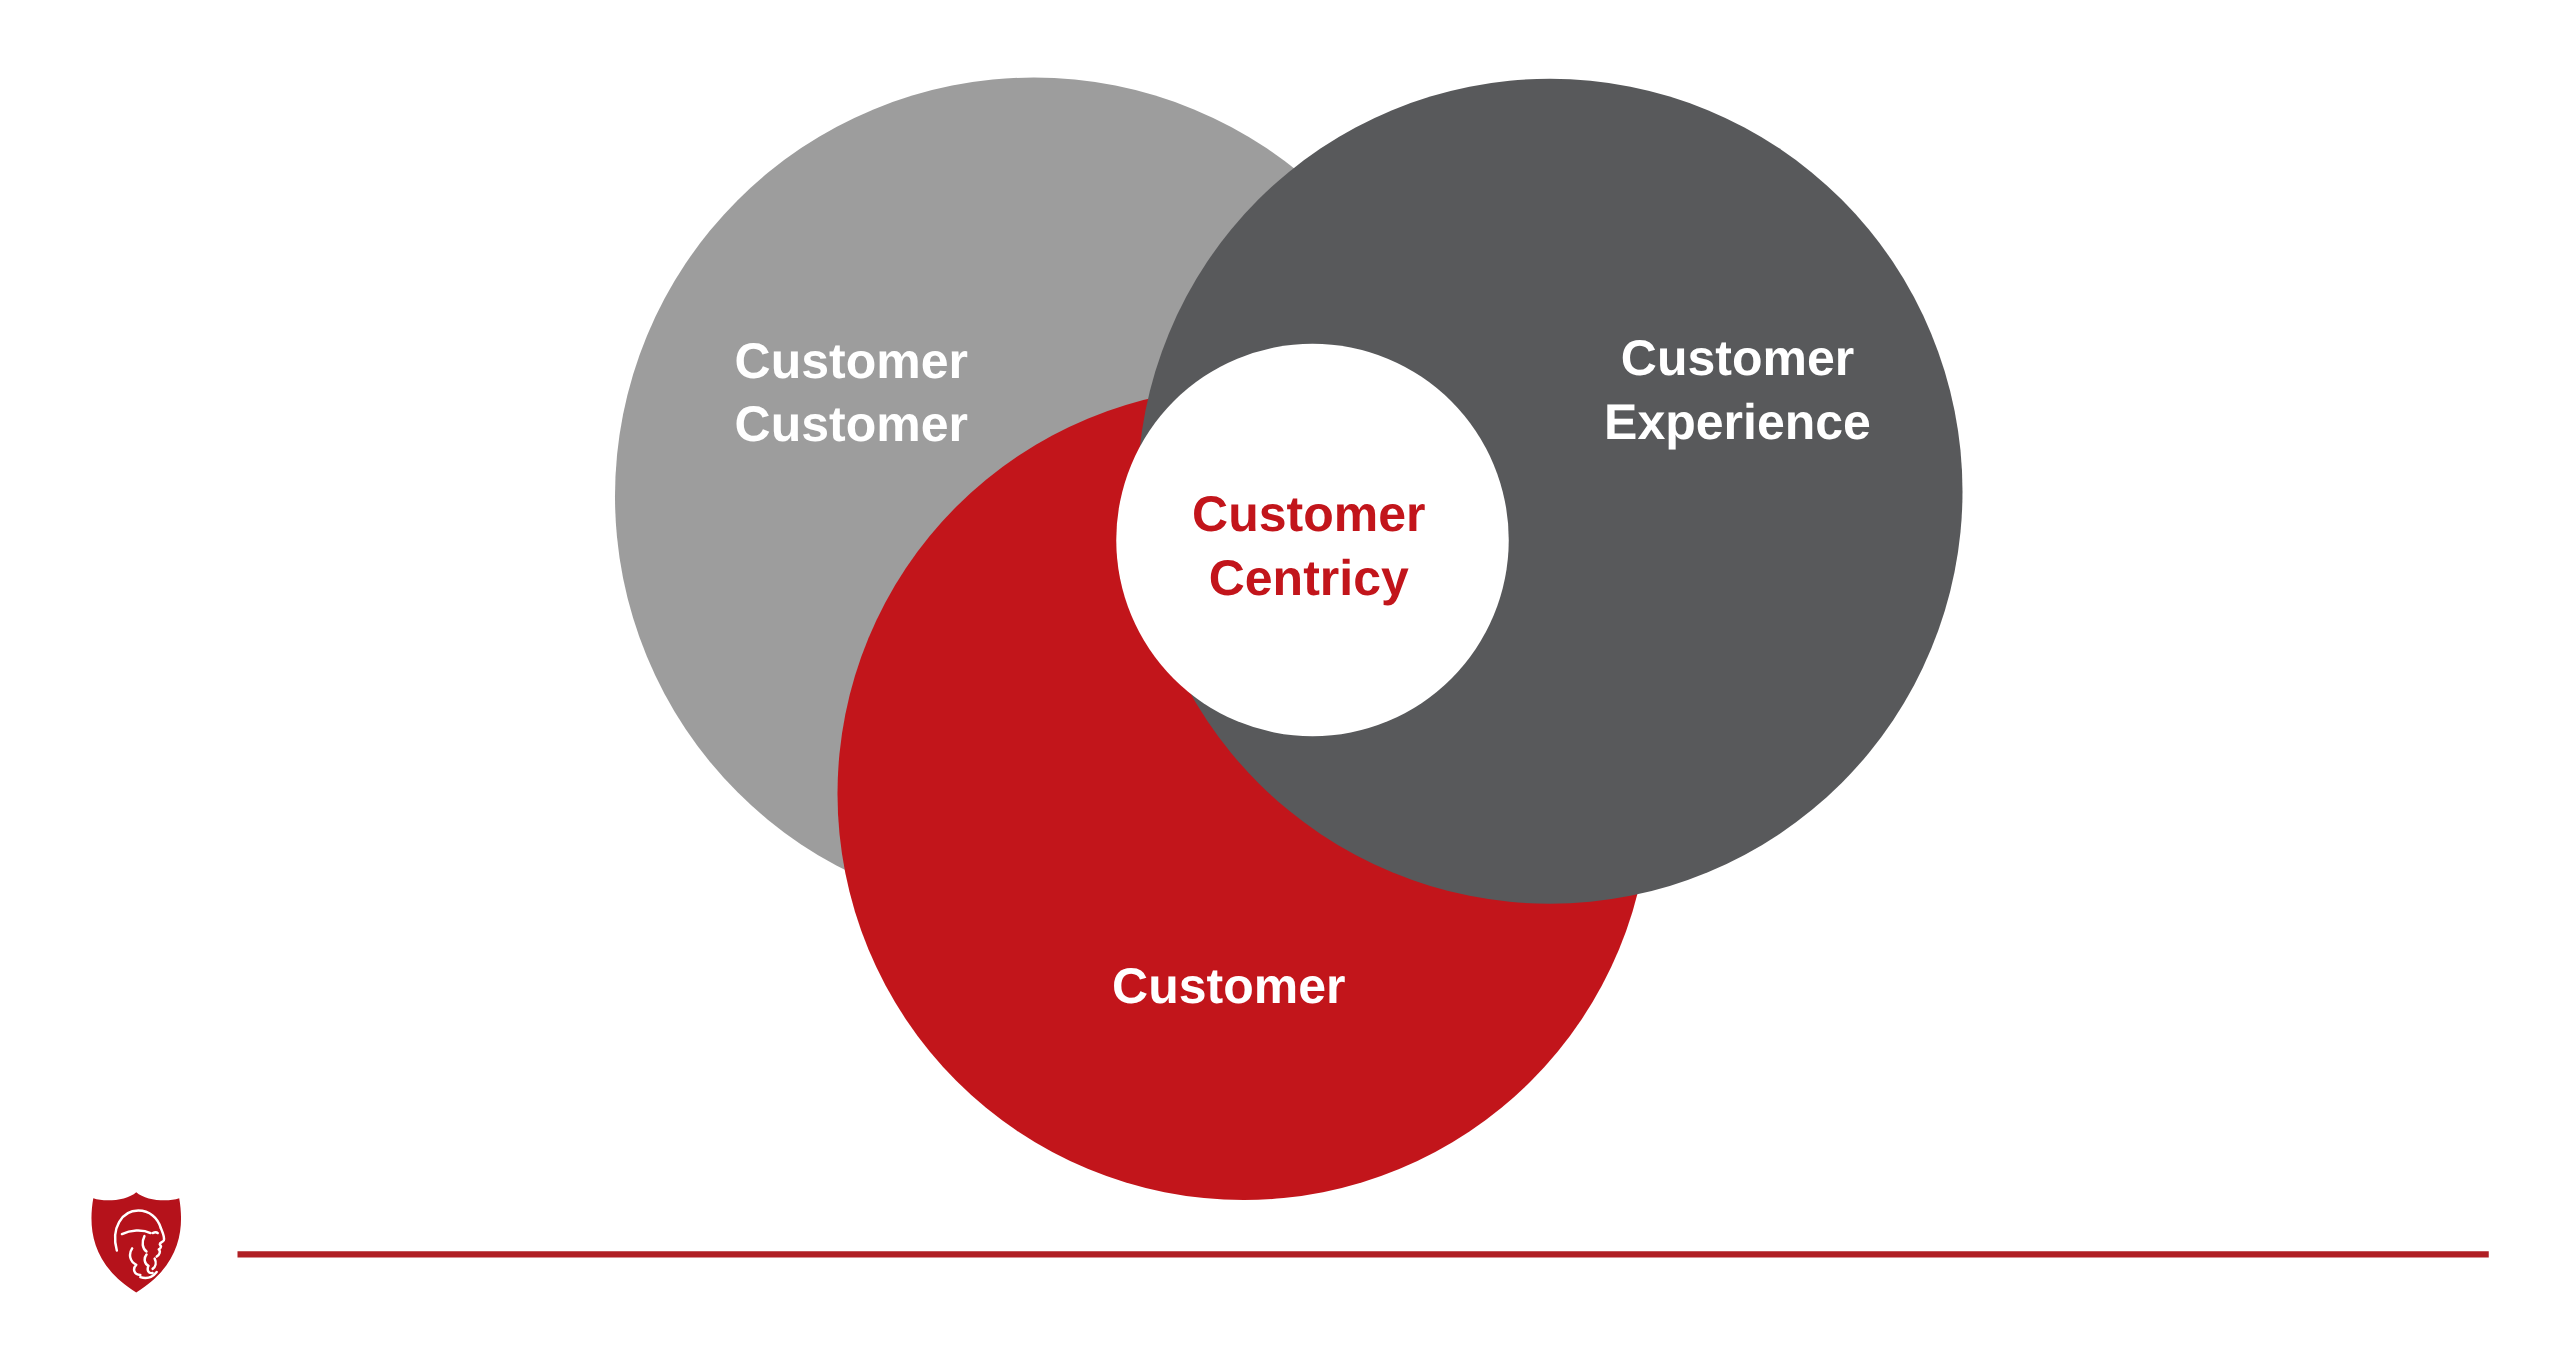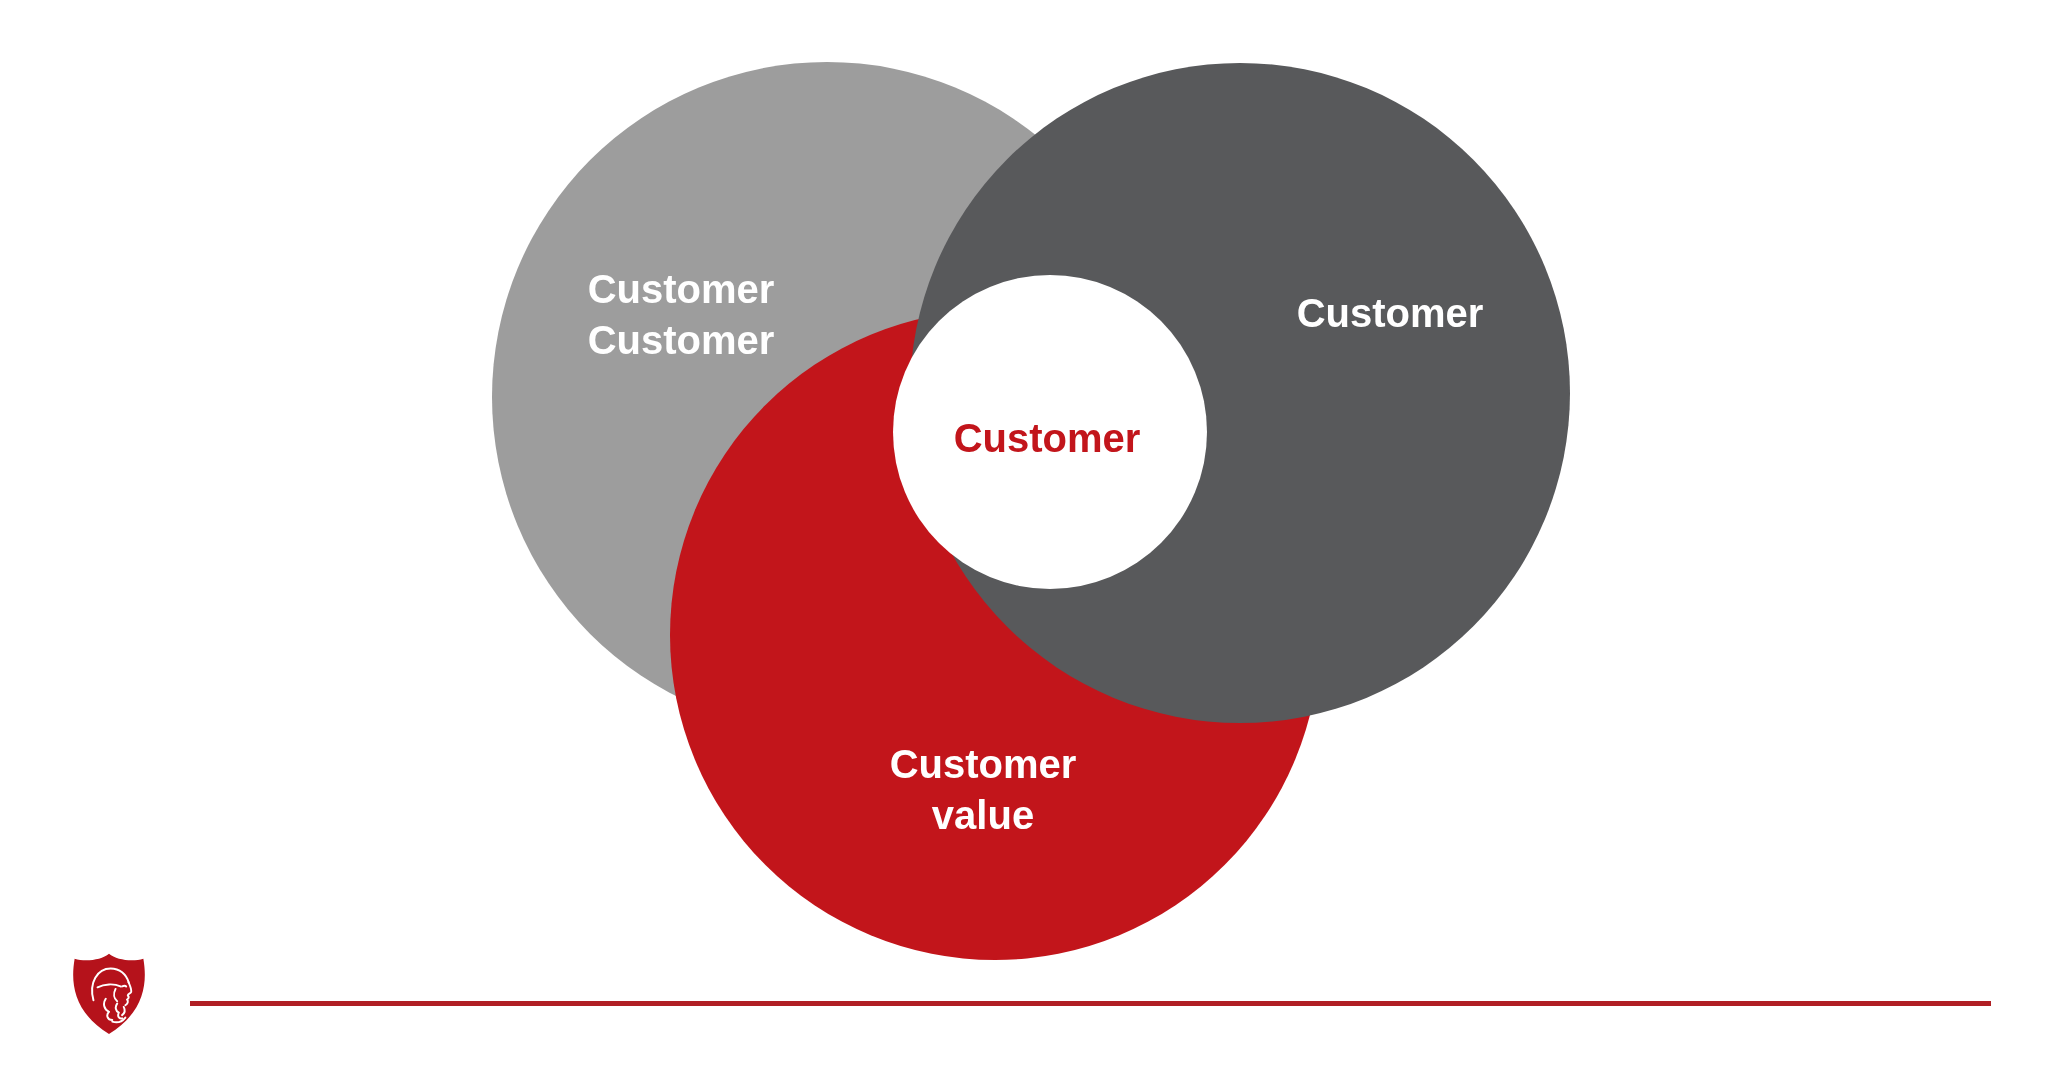--- a/index.html
+++ b/index.html
@@ -94,29 +94,30 @@
 
   <div class="circle circle-center" style="background-color: rgb(255, 255, 255);"></div>
 
   <div class="venn-label label-journey" style="color: rgb(255, 255, 255);">
     <div>Customer</div>
     <div>Customer</div>
   </div>
 
   <div class="venn-label label-experience" style="color: rgb(255, 255, 255);">
     <div>Customer</div>
+    <div>Experience</div>
   </div>
 
   <div class="venn-label label-center" style="color: rgb(194, 21, 27);">
     <div>Customer</div>
+    <div>Centricy</div>
   </div>
 
   <div class="venn-label label-value" style="color: rgb(255, 255, 255);">
     <div>Customer</div>
-    <div>value</div>
   </div>
 
   <div class="logo" style="color: rgb(181, 18, 27);">
     <svg viewBox="0 0 100 110" xmlns="http://www.w3.org/2000/svg">
       <path class="logo-shield" d="M 50 7
                C 41 15, 20 17, 8 13
                C 3 42, 6 78, 50 105
                C 94 78, 97 42, 92 13
                C 80 17, 59 15, 50 7 Z"></path>
 

